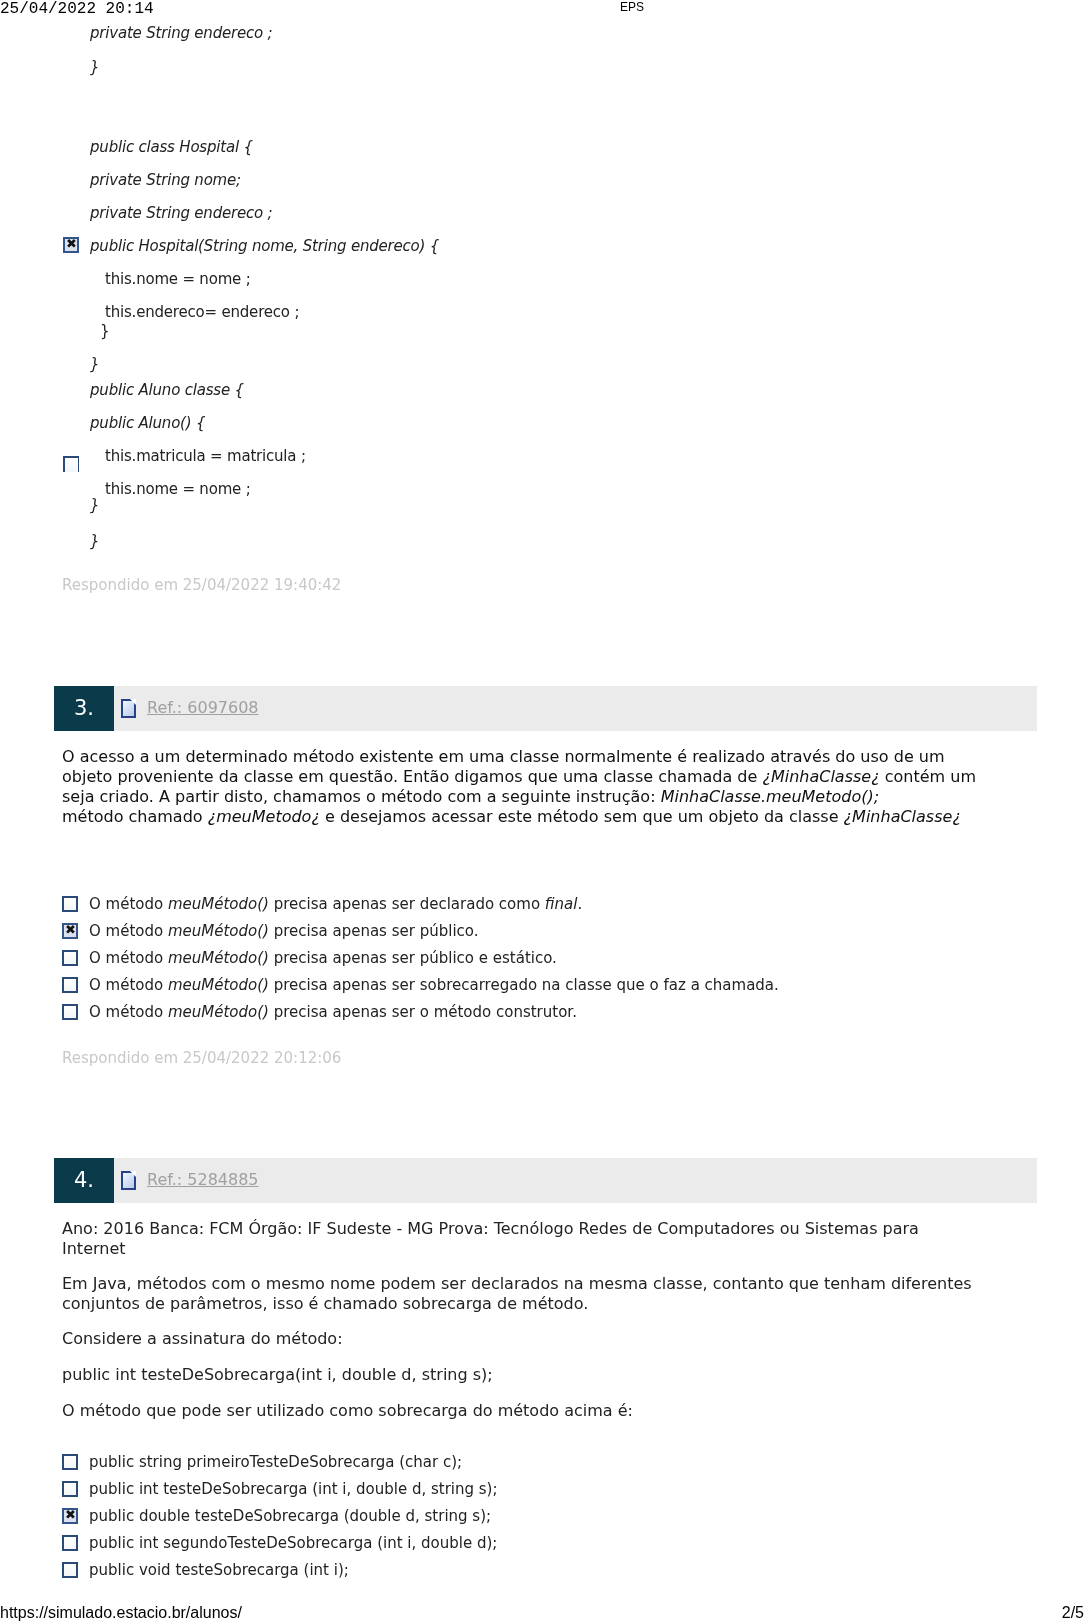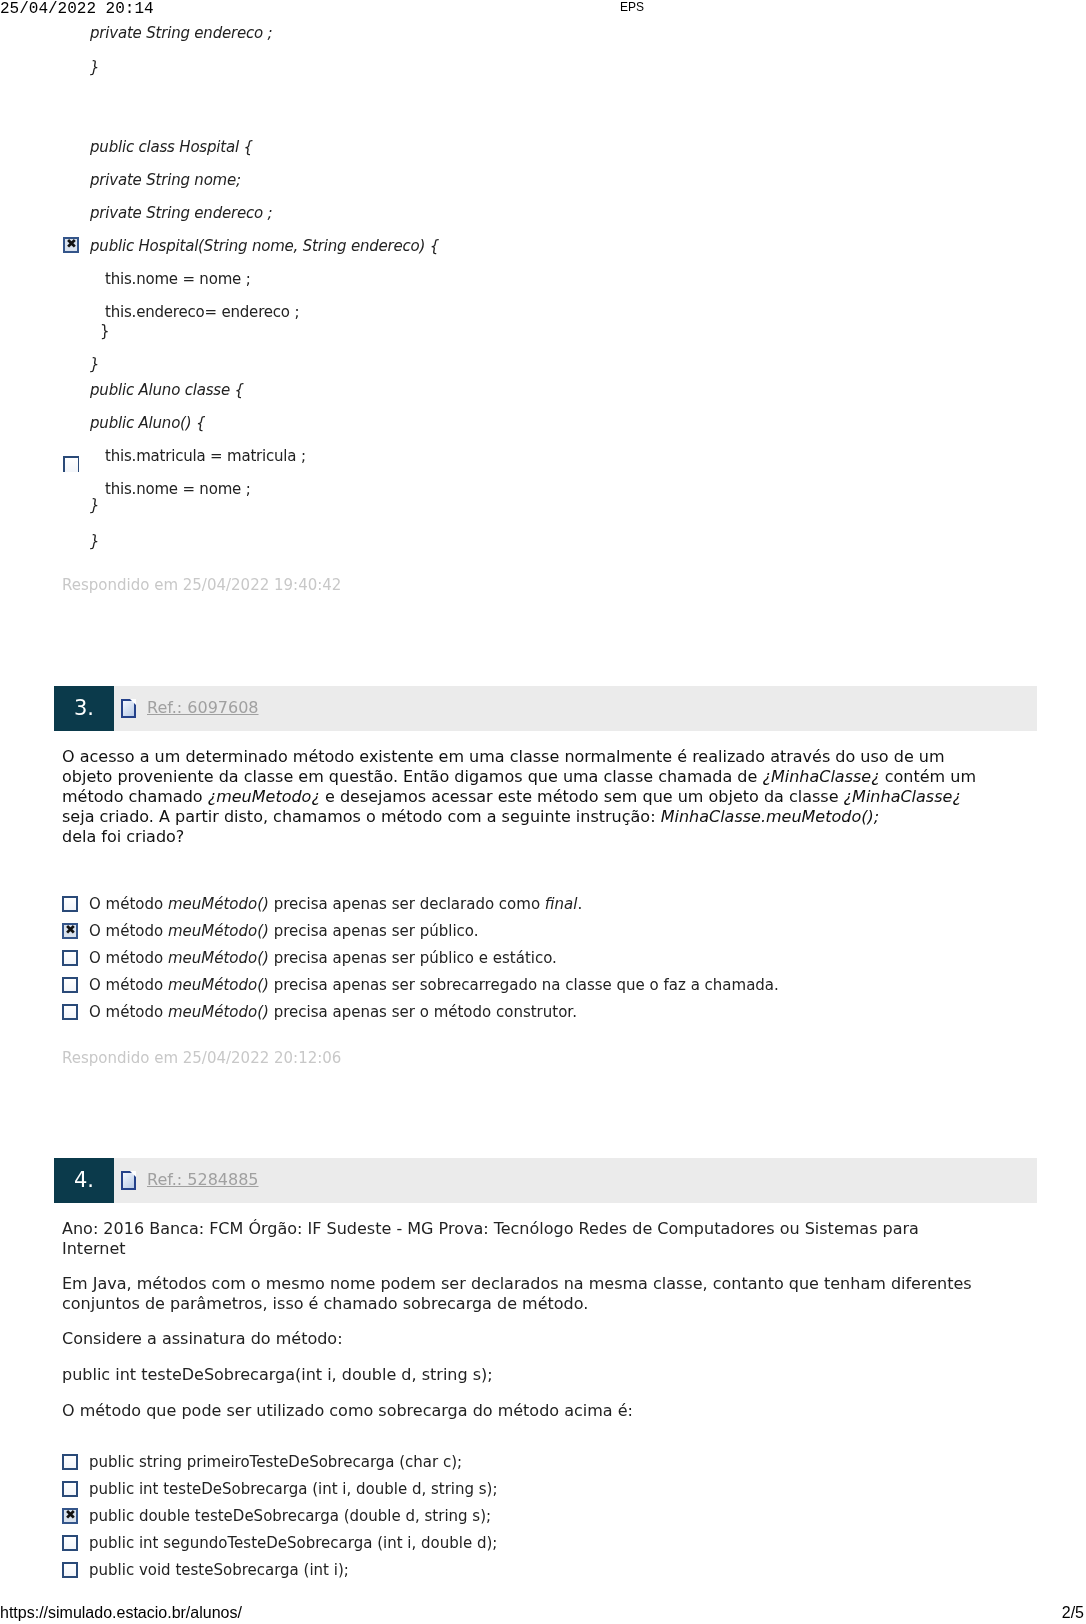--- a/index.html
+++ b/index.html
@@ -90,23 +90,22 @@
 <div class="q-header" style="top:686px">
   <div class="q-num">3.</div>
   <div class="q-doc-icon"></div>
   <div class="q-ref">Ref.: 6097608</div>
 </div>
 
 <div class="para" style="top:747px">
   <div id="q3text">
       <div>O acesso a um determinado método existente em uma classe normalmente é realizado através do uso de um</div>
       <div>objeto proveniente da classe em questão. Então digamos que uma classe chamada de <i>¿MinhaClasse¿</i> contém um</div>
+      <div>seja criado. A partir disto, chamamos o método com a seguinte instrução: <i>MinhaClasse.meuMetodo();</i></div>
       <div>método chamado <i>¿meuMetodo¿</i> e desejamos acessar este método sem que um objeto da classe <i>¿MinhaClasse¿</i></div>
-      <div>seja criado. A partir disto, chamamos o método com a seguinte instrução: <i>MinhaClasse.meuMetodo();</i></div>
-      <div>dela foi criado?</div>
     </div>
 </div>
 
 <div>
   <div class="opt" style="top:895px">
     <div class="cb"></div>
     <span class="txt"><span>O método </span><i>meuMétodo()</i><span> precisa apenas ser declarado como </span><i>final</i><span>.</span></span>
   </div>
   <div class="opt" style="top:922px">
     <div class="cb checked"></div>

